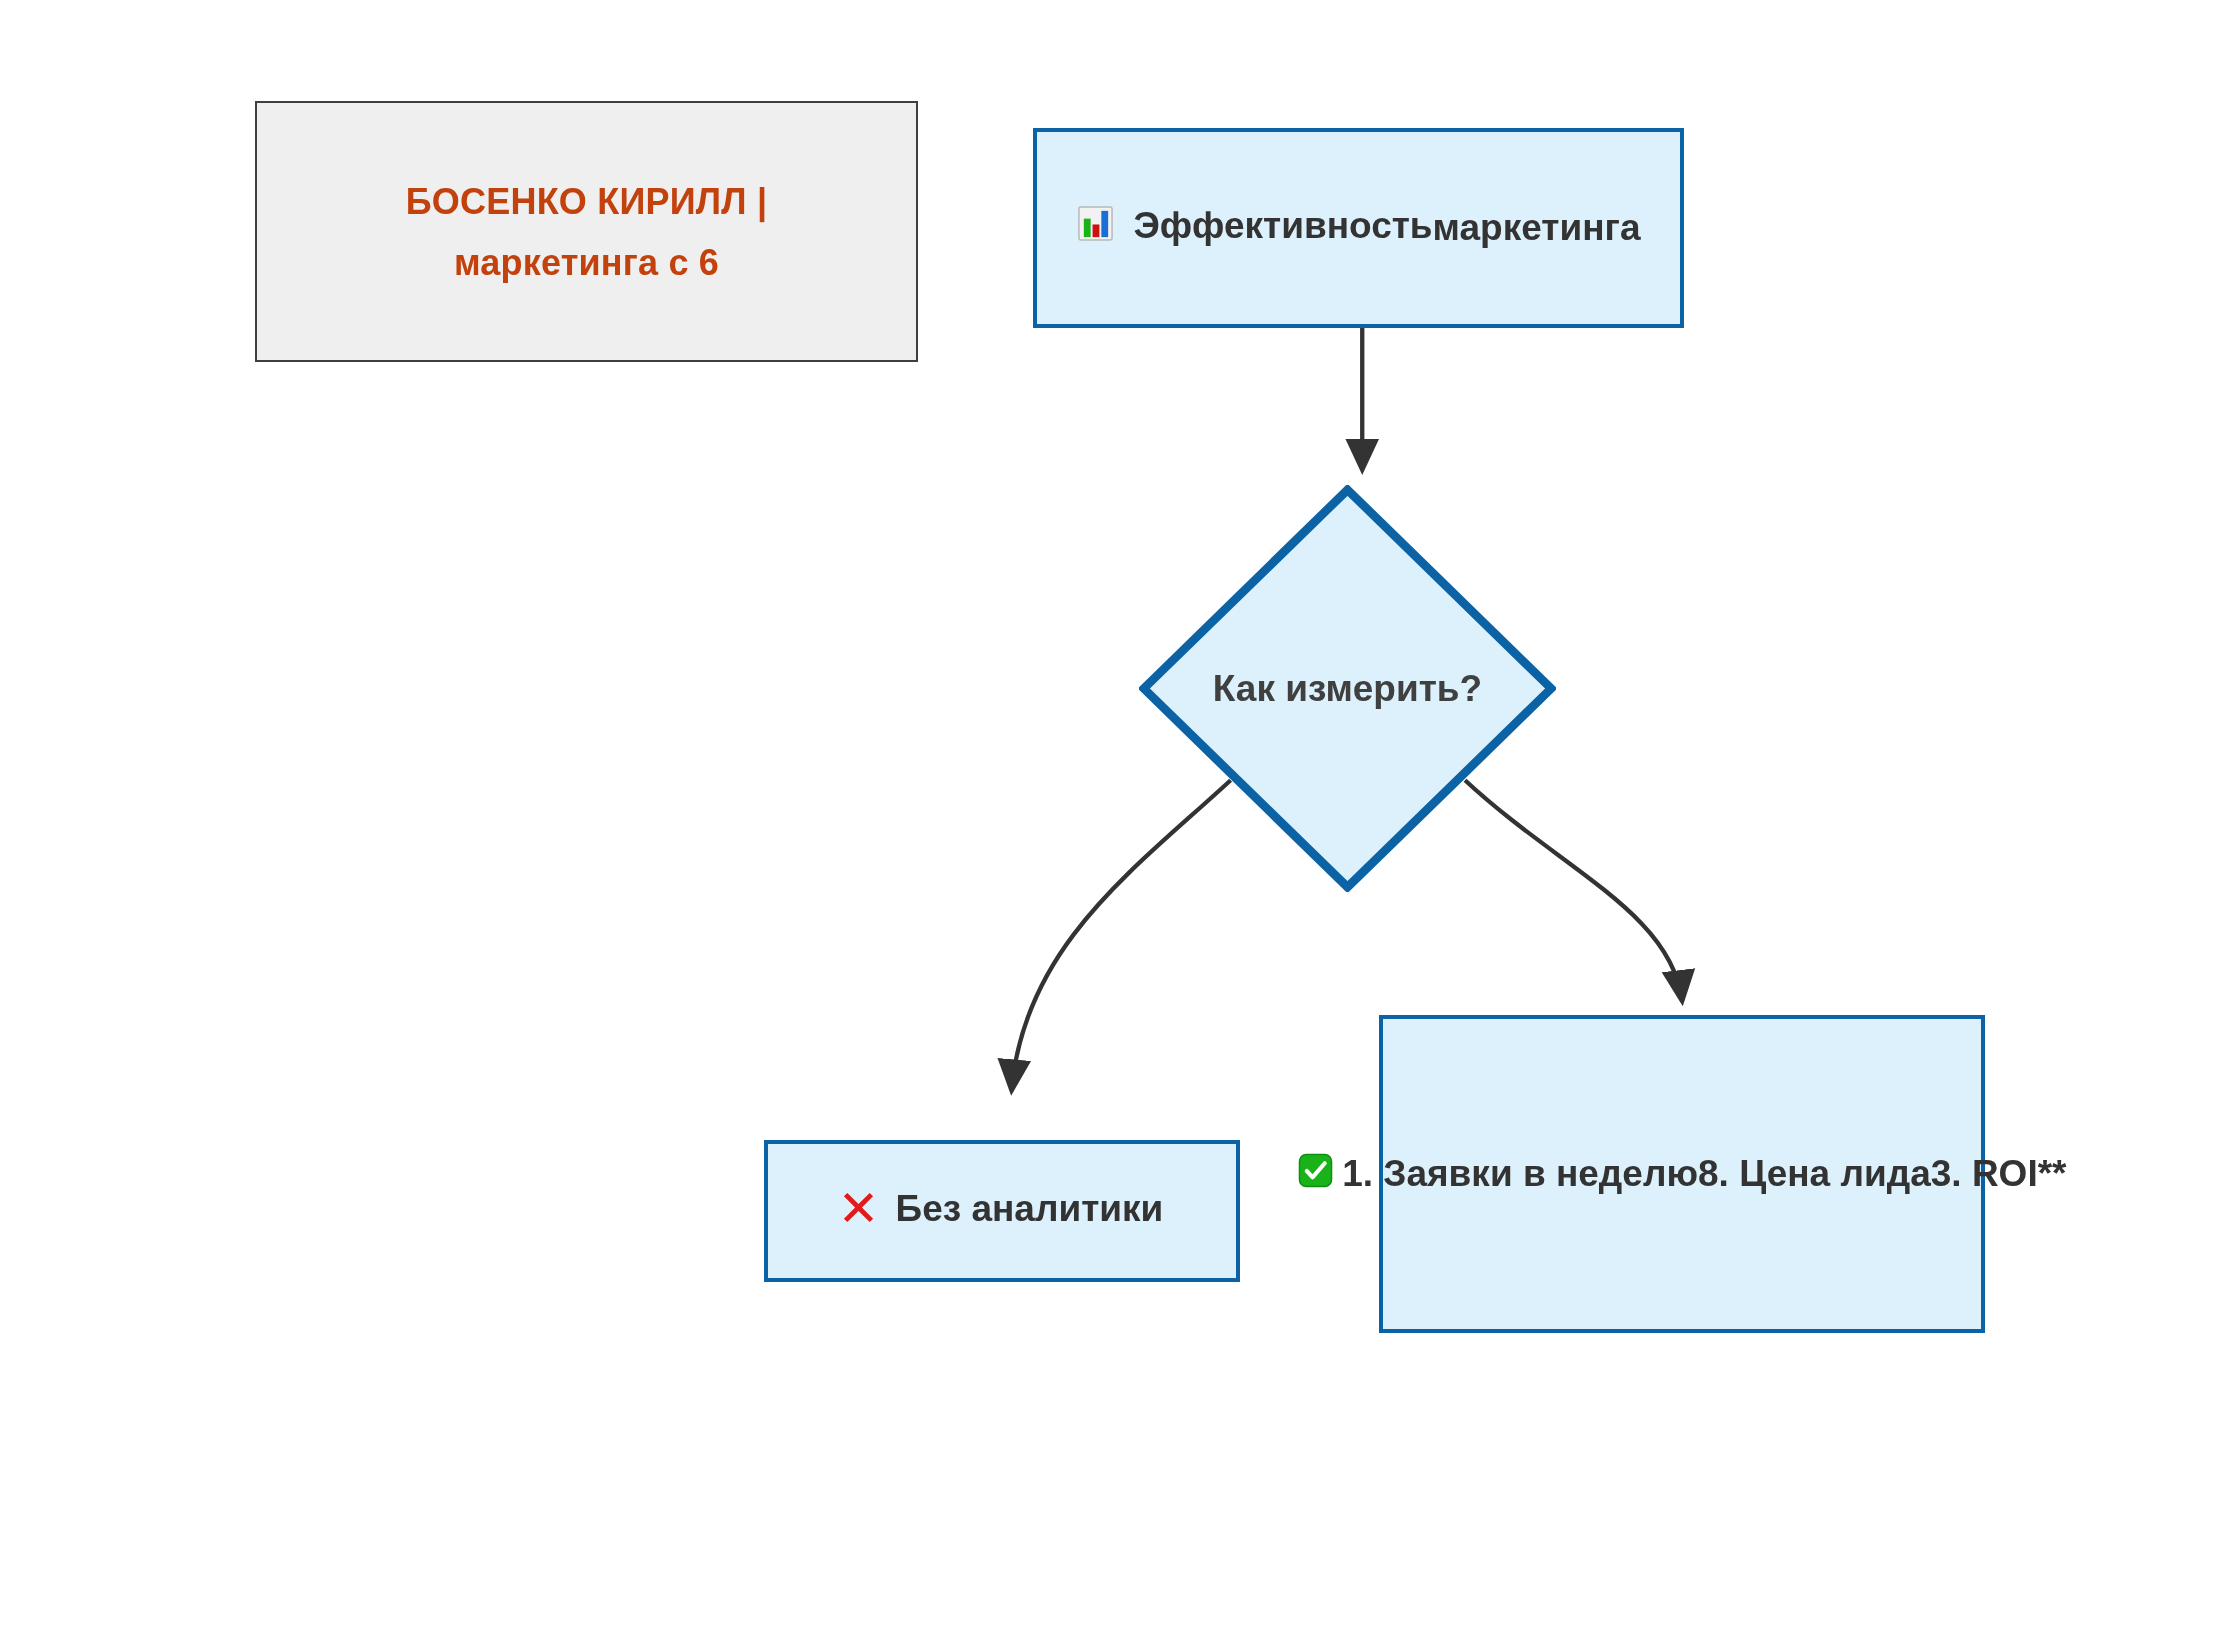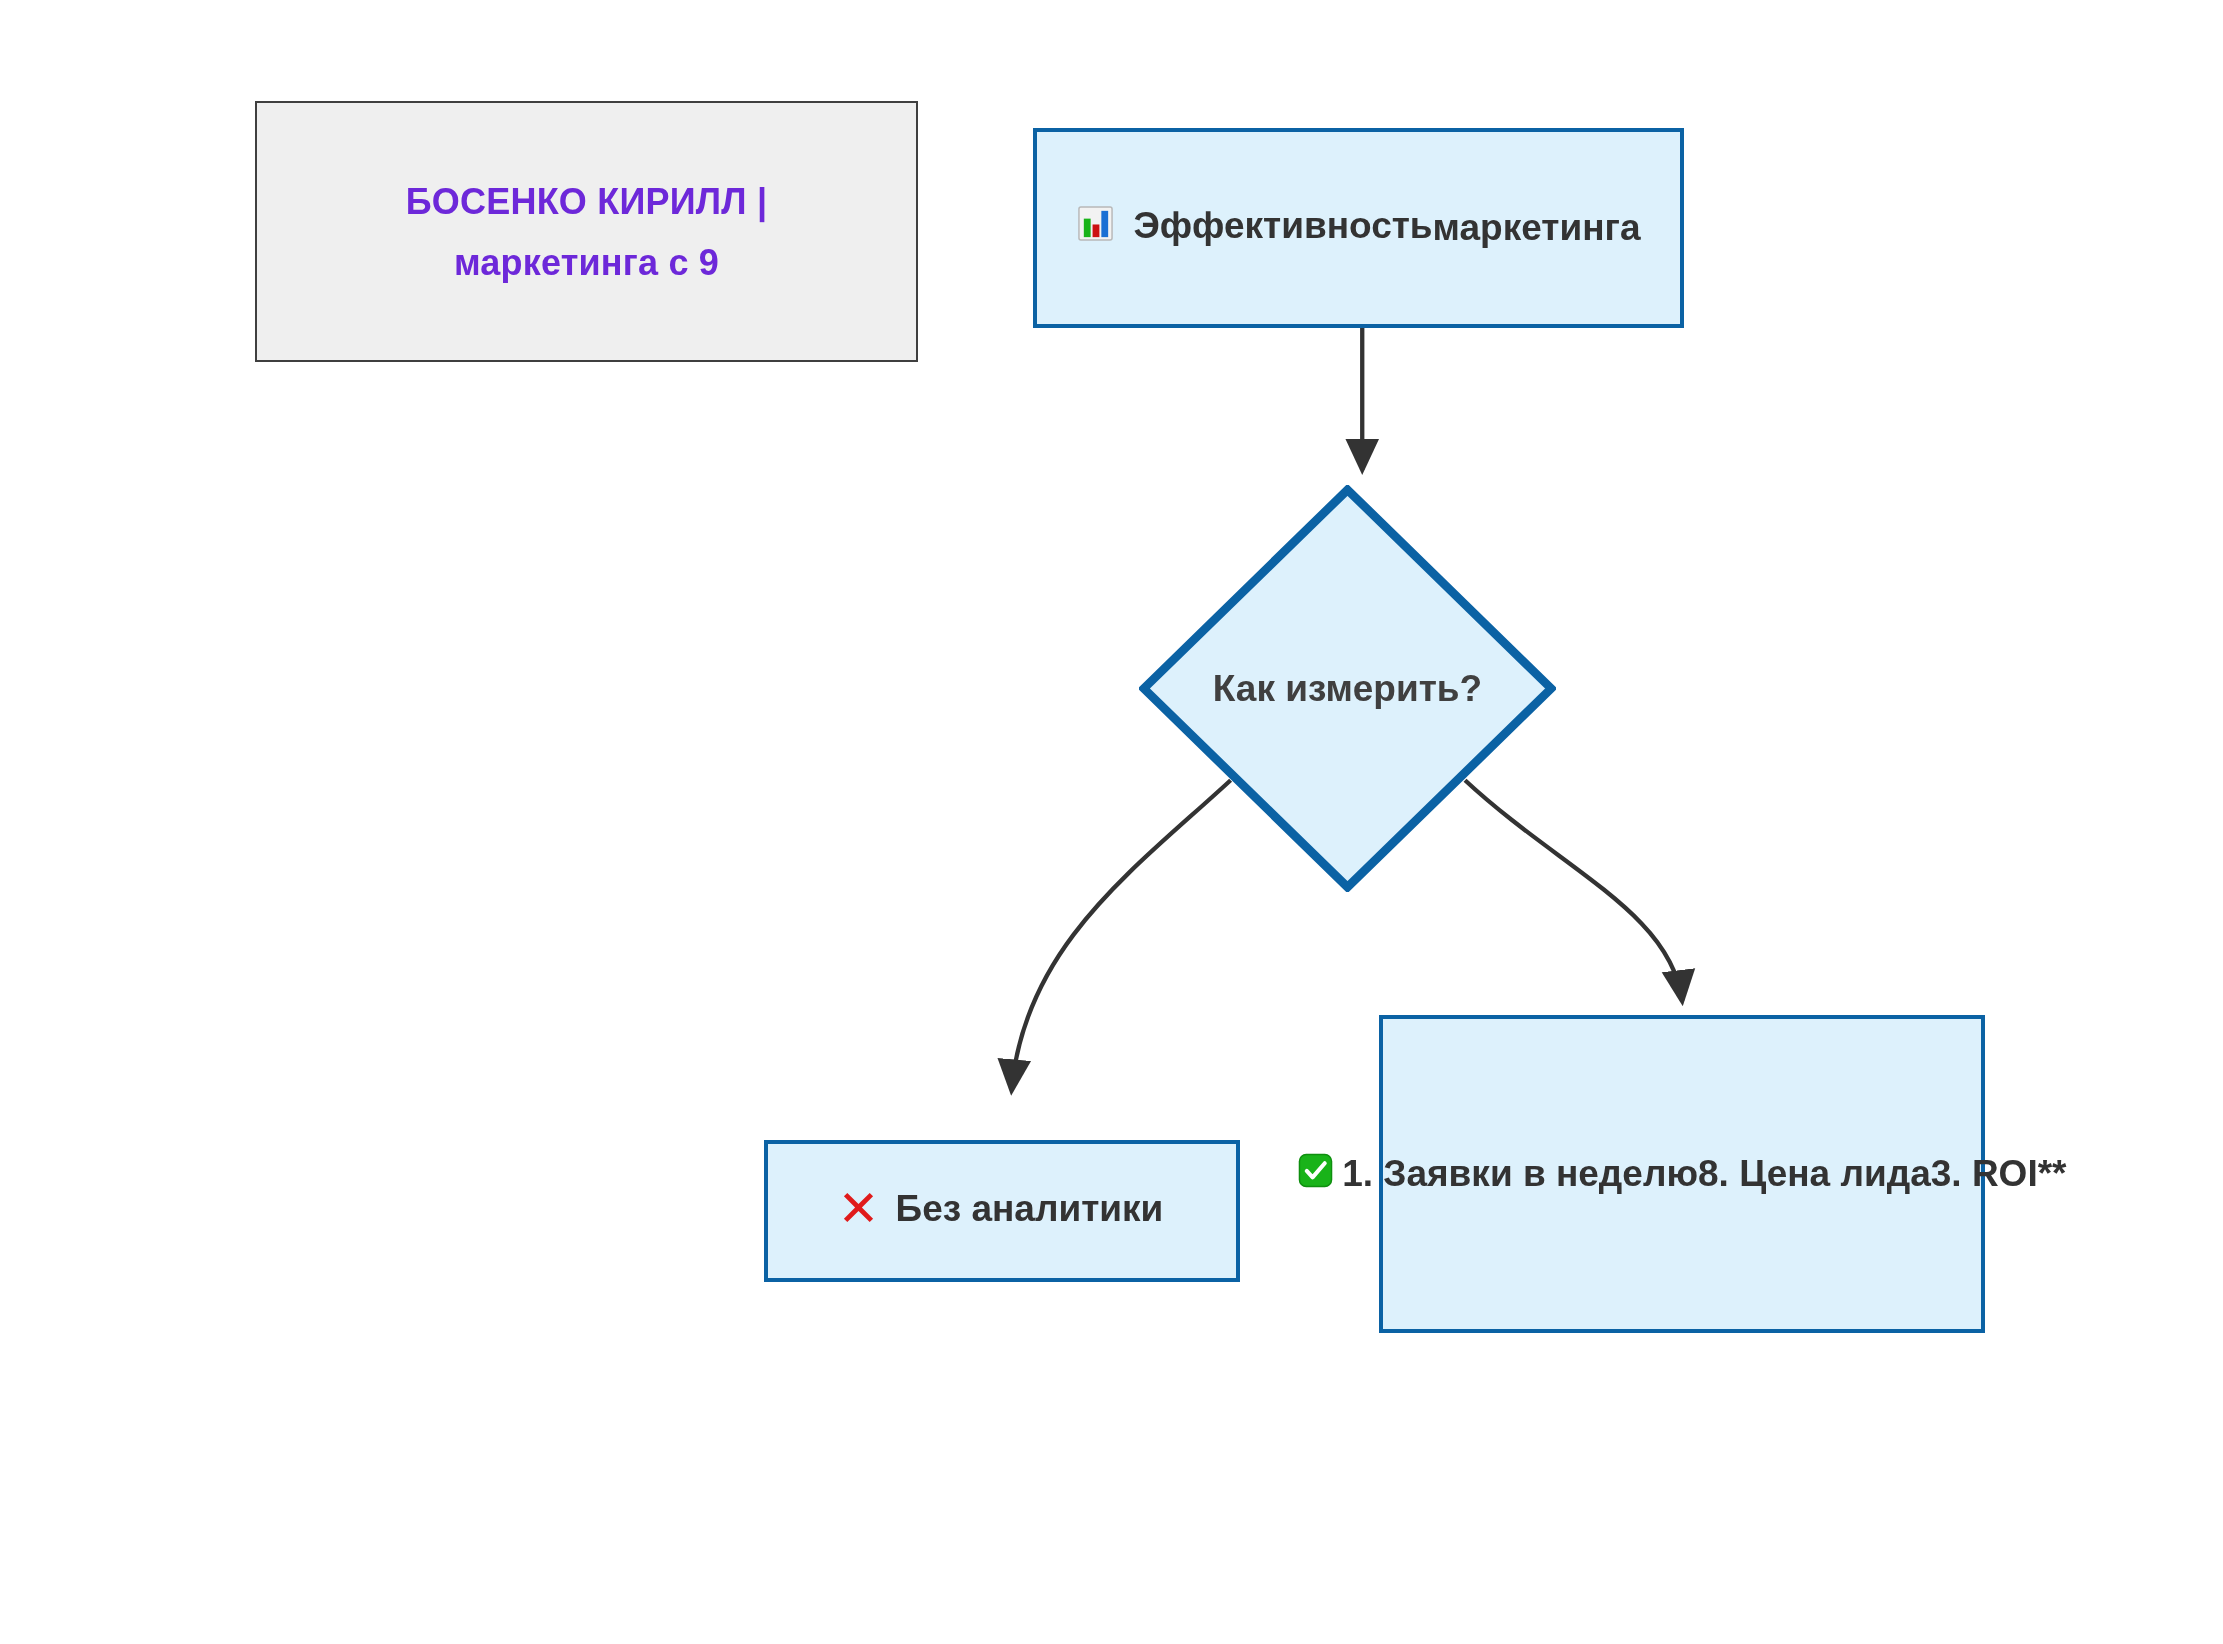--- a/index.html
+++ b/index.html
@@ -34,21 +34,21 @@
     top: 101px;
     width: 663px;
     height: 261px;
     box-sizing: border-box;
     background: #efefef;
     border: 2.9px solid #3f3f3f;
     display: flex;
     flex-direction: column;
     align-items: center;
     justify-content: center;
-    color: #6d28d9;
+    color: #c2410c;
   }
   .watermark-line {
     font-size: 36px;
     line-height: 61px;
     font-weight: 600;
     white-space: nowrap;
     letter-spacing: 0.2px;
   }
 
   
@@ -145,21 +145,21 @@
 
     <path d="M1418,341 L1418,489" stroke="#333333" stroke-width="4.5" fill="none" marker-end="url(#arrowhead)"></path>
 
     <path d="M1281,812 C1180,905 1066,985 1053,1135" stroke="#333333" stroke-width="4.5" fill="none" marker-end="url(#arrowhead)"></path>
 
     <path d="M1525,812 C1625,905 1740,950 1751,1042" stroke="#333333" stroke-width="4.5" fill="none" marker-end="url(#arrowhead)"></path>
   </svg>
 
   <div class="watermark">
     <div class="watermark-line">БОСЕНКО КИРИЛЛ |</div>
-    <div class="watermark-line">маркетинга с 9</div>
+    <div class="watermark-line">маркетинга с 6</div>
   </div>
 
   <div class="node" id="node-top">
     <div class="node-line">
       <span class="icon-inline">
         <svg width="37" height="37" viewBox="0 0 38 38" xmlns="http://www.w3.org/2000/svg">
           <rect x="2" y="2" width="34" height="34" rx="2" fill="#f2f2f2" stroke="#b8b8b8" stroke-width="1.5"></rect>
           <rect x="7" y="14" width="7" height="19" fill="#18b318"></rect>
           <rect x="16" y="20" width="7" height="13" fill="#cc1111"></rect>
           <rect x="25" y="6" width="7" height="27" fill="#1a6fd4"></rect>

